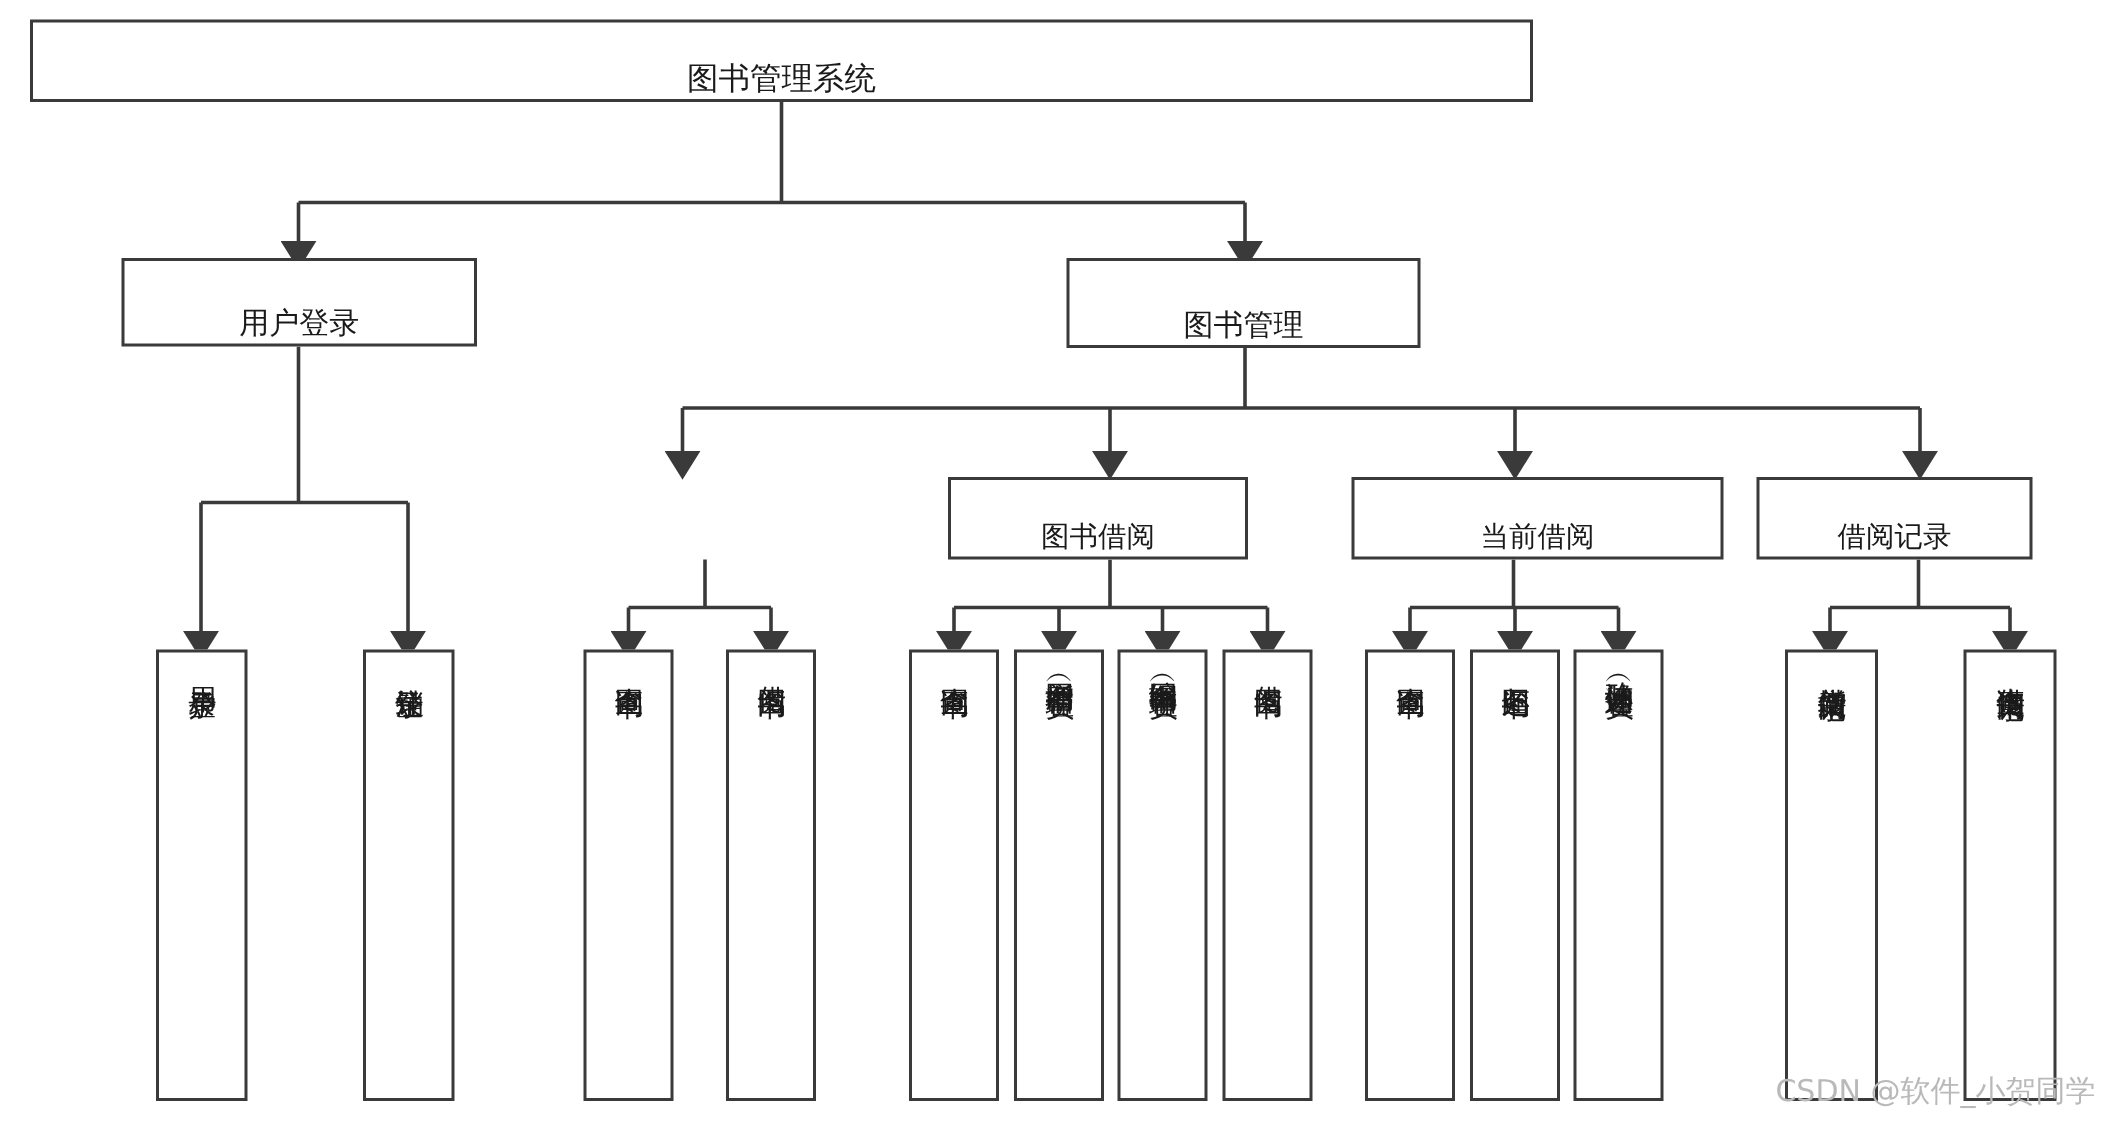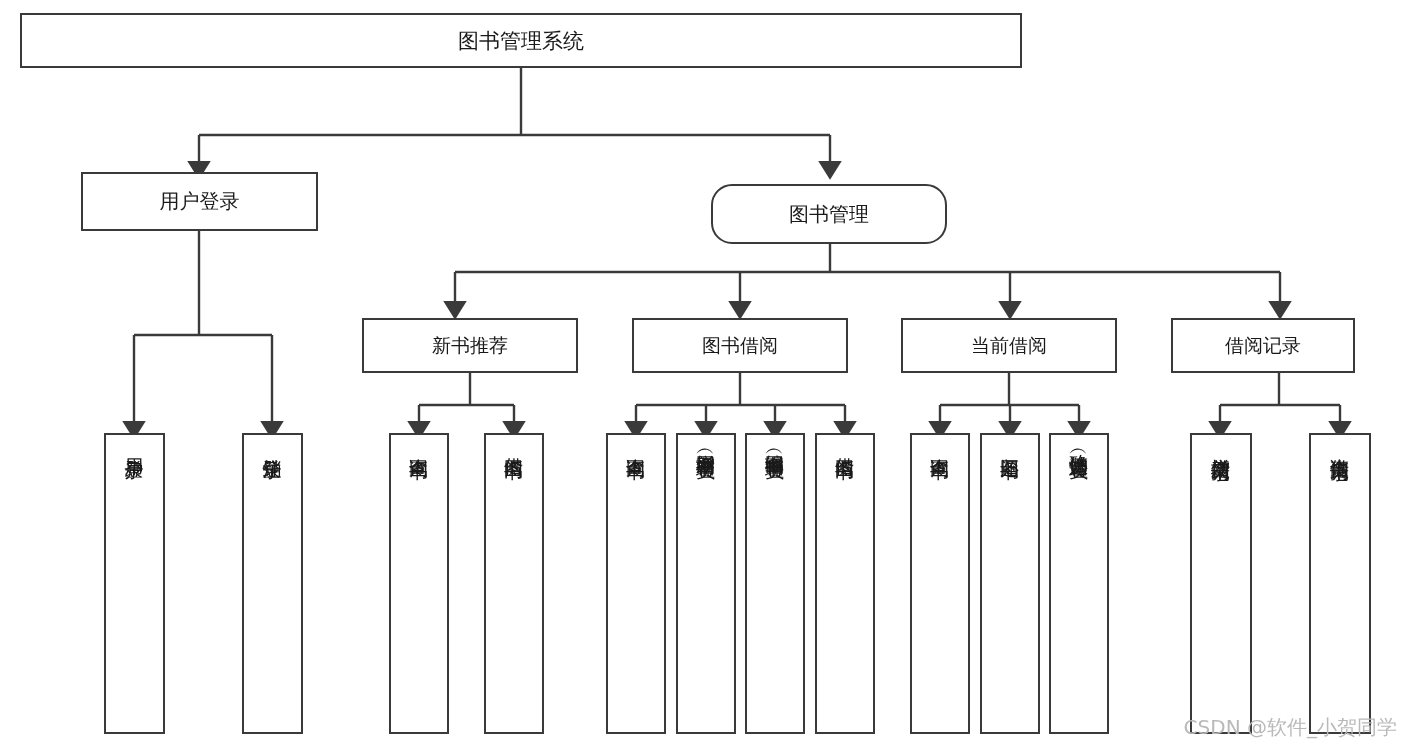--- a/index.html
+++ b/index.html
@@ -24,21 +24,21 @@
     width: 1405px;
     height: 747px;
     pointer-events: none;
   }
   .node {
     position: absolute;
     box-sizing: border-box;
     border: 2px solid #3a3a3a;
     background: #ffffff;
     display: flex;
-    align-items: center;
+    align-items: flex-end;
     justify-content: center;
     color: #1a1a1a;
     z-index: 2;
   }
   .node.root {
     font-size: 21px;
   }
   .node.level1 {
     font-size: 20px;
   }
@@ -126,31 +126,28 @@
     </g>
   </svg>
 
   <div class="node root" style="left:20px; top:13px; width:1002px; height:55px;">
     <span>图书管理系统</span>
   </div>
 
   <div class="node level1" style="left:81px; top:172px; width:237px; height:59px;">
     <span>用户登录</span>
   </div>
-  <div class="node level1" style="left:711px; top:184px; width:236px; height:60px;border-radius:21px;">
+  <div class="node level1" style="left:711px; top:172px; width:236px; height:60px;">
     <span>图书管理</span>
   </div>
 
-  <div class="node level2" style="left:362px; top:318px; width:216px; height:55px;">
-    <span>新书推荐</span>
-  </div>
-  <div class="node level2" style="left:632px; top:318px; width:216px; height:55px;">
+  <div class="node level2" style="left:632px; top:318px; width:200px; height:55px;">
     <span>图书借阅</span>
   </div>
-  <div class="node level2" style="left:901px; top:318px; width:216px; height:55px;">
+  <div class="node level2" style="left:901px; top:318px; width:248px; height:55px;">
     <span>当前借阅</span>
   </div>
   <div class="node level2" style="left:1171px; top:318px; width:184px; height:55px;">
     <span>借阅记录</span>
   </div>
 
   <div class="node leaf" style="left:104px; top:433px; width:61px; height:301px;">
     <span class="vlabel">用户登录</span>
   </div>
   <div class="node leaf" style="left:242px; top:433px; width:61px; height:301px;">

